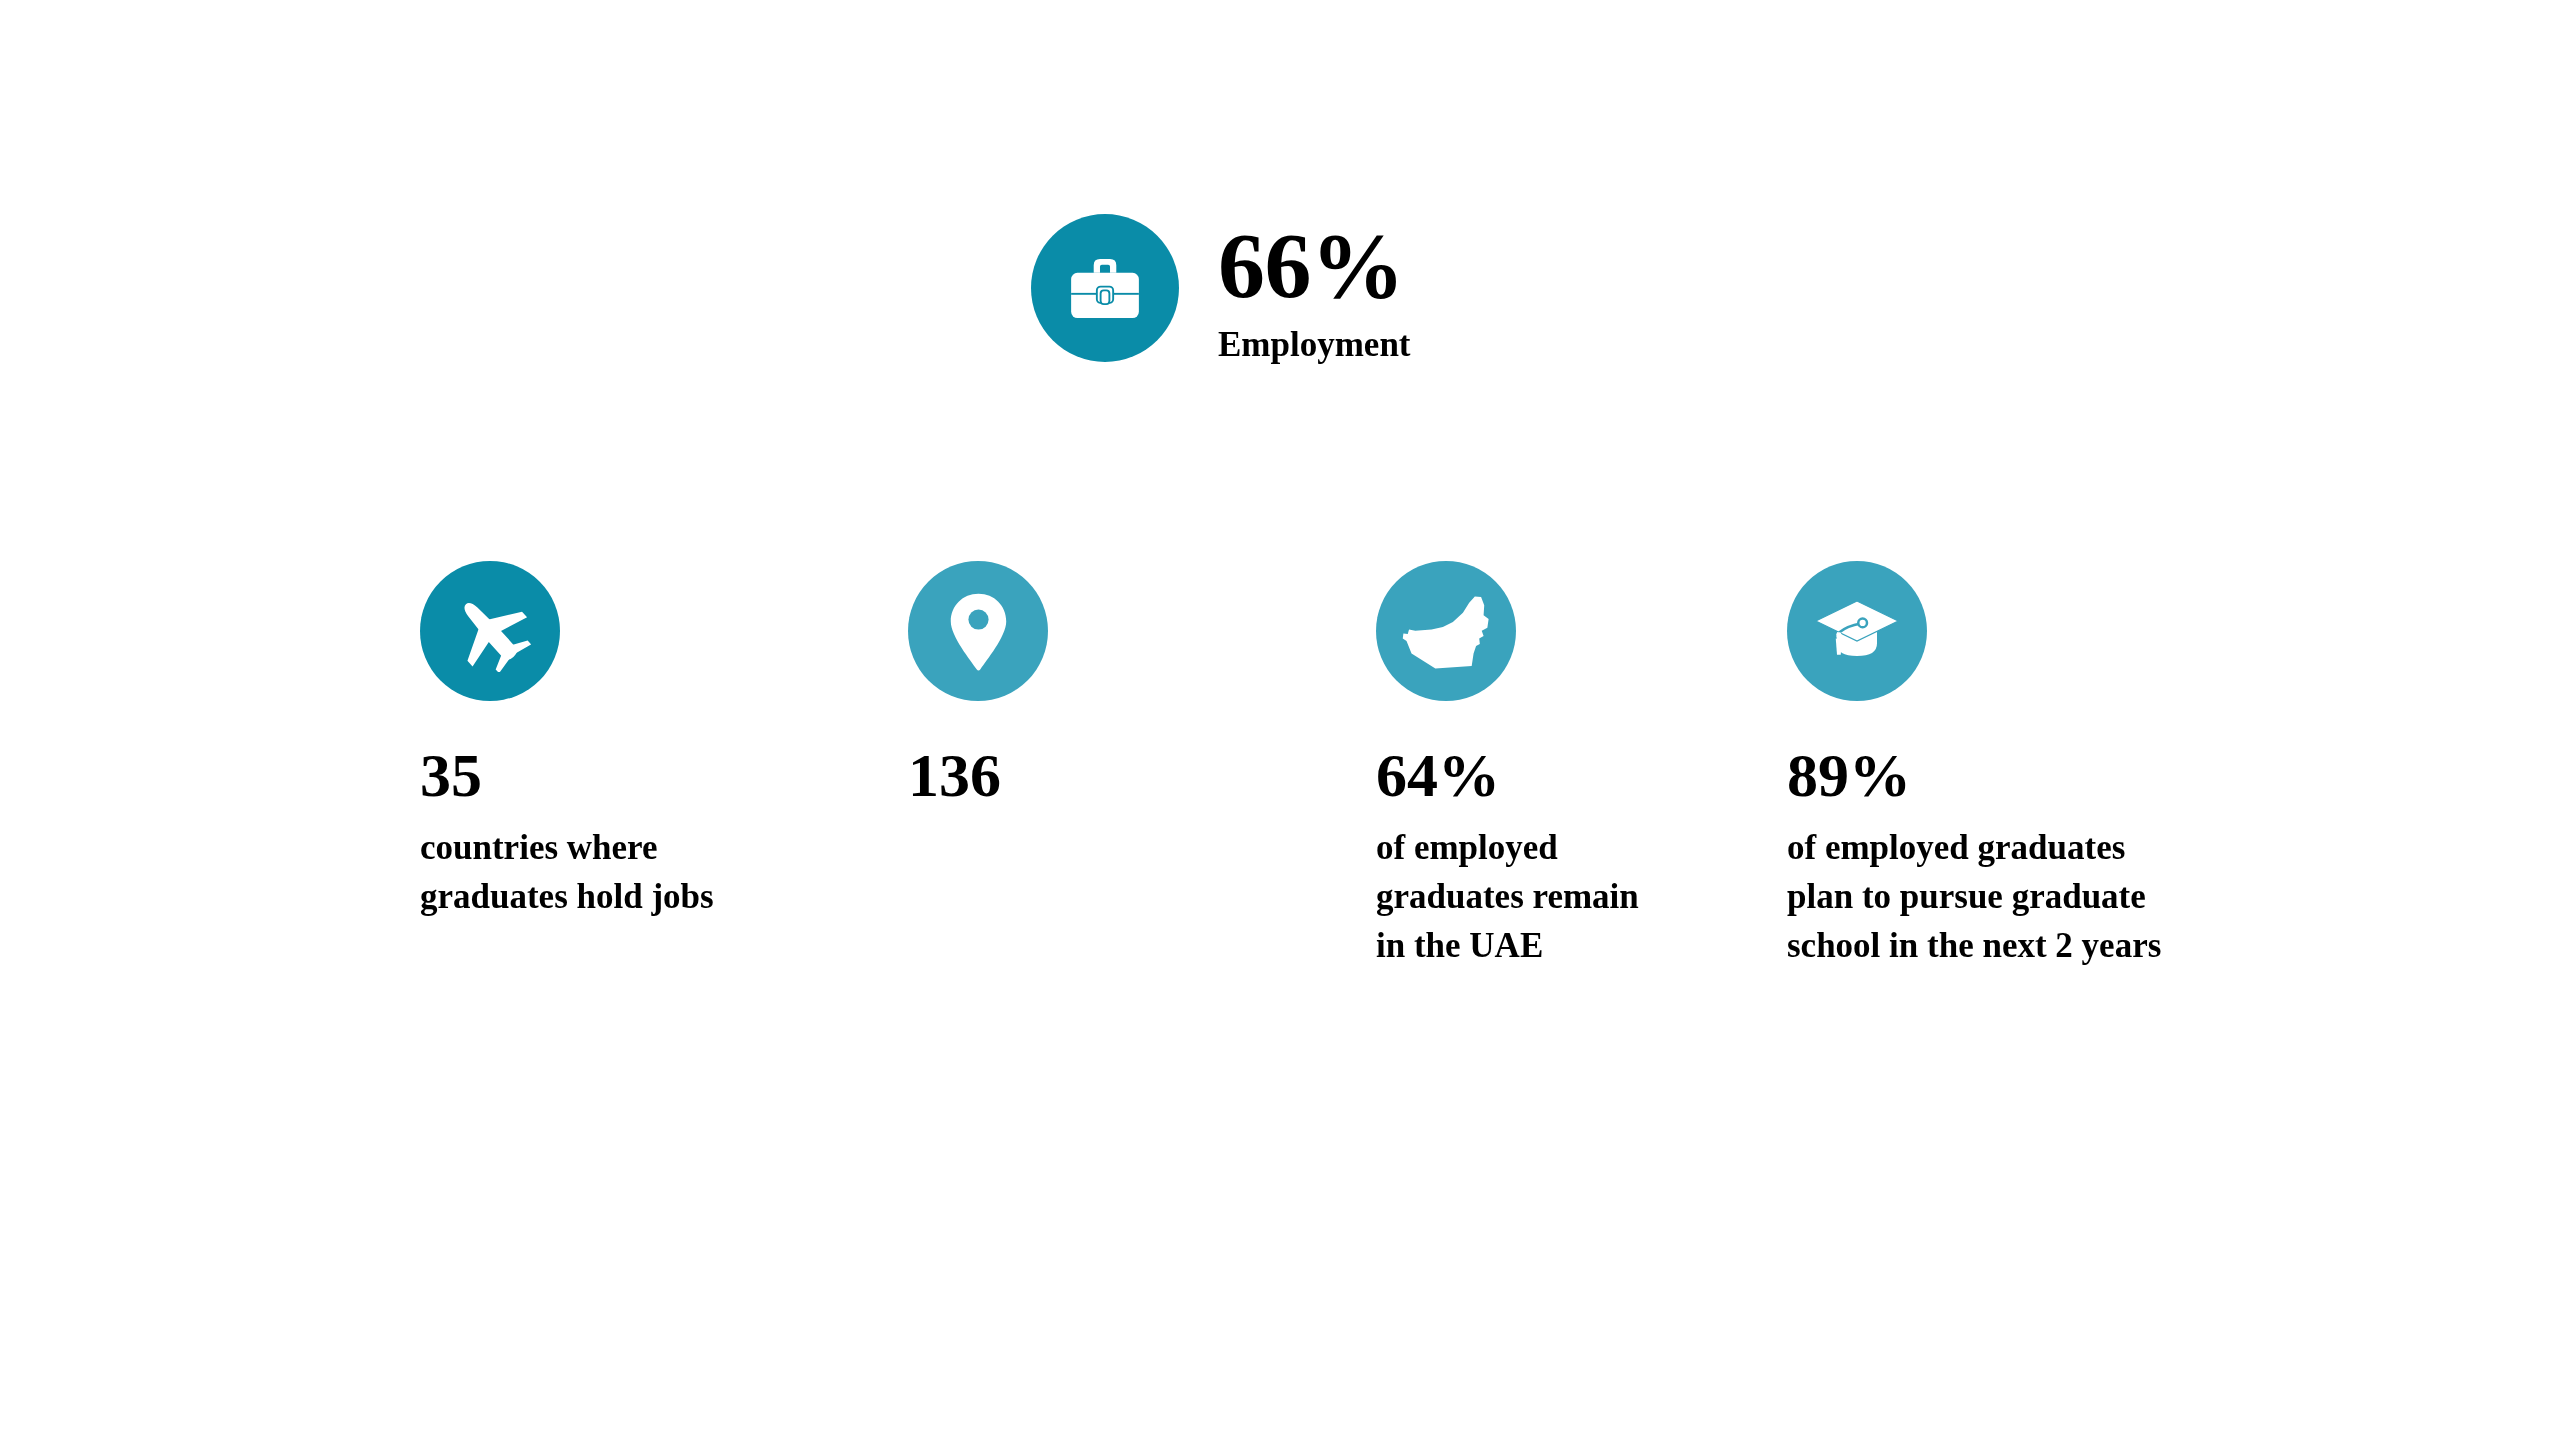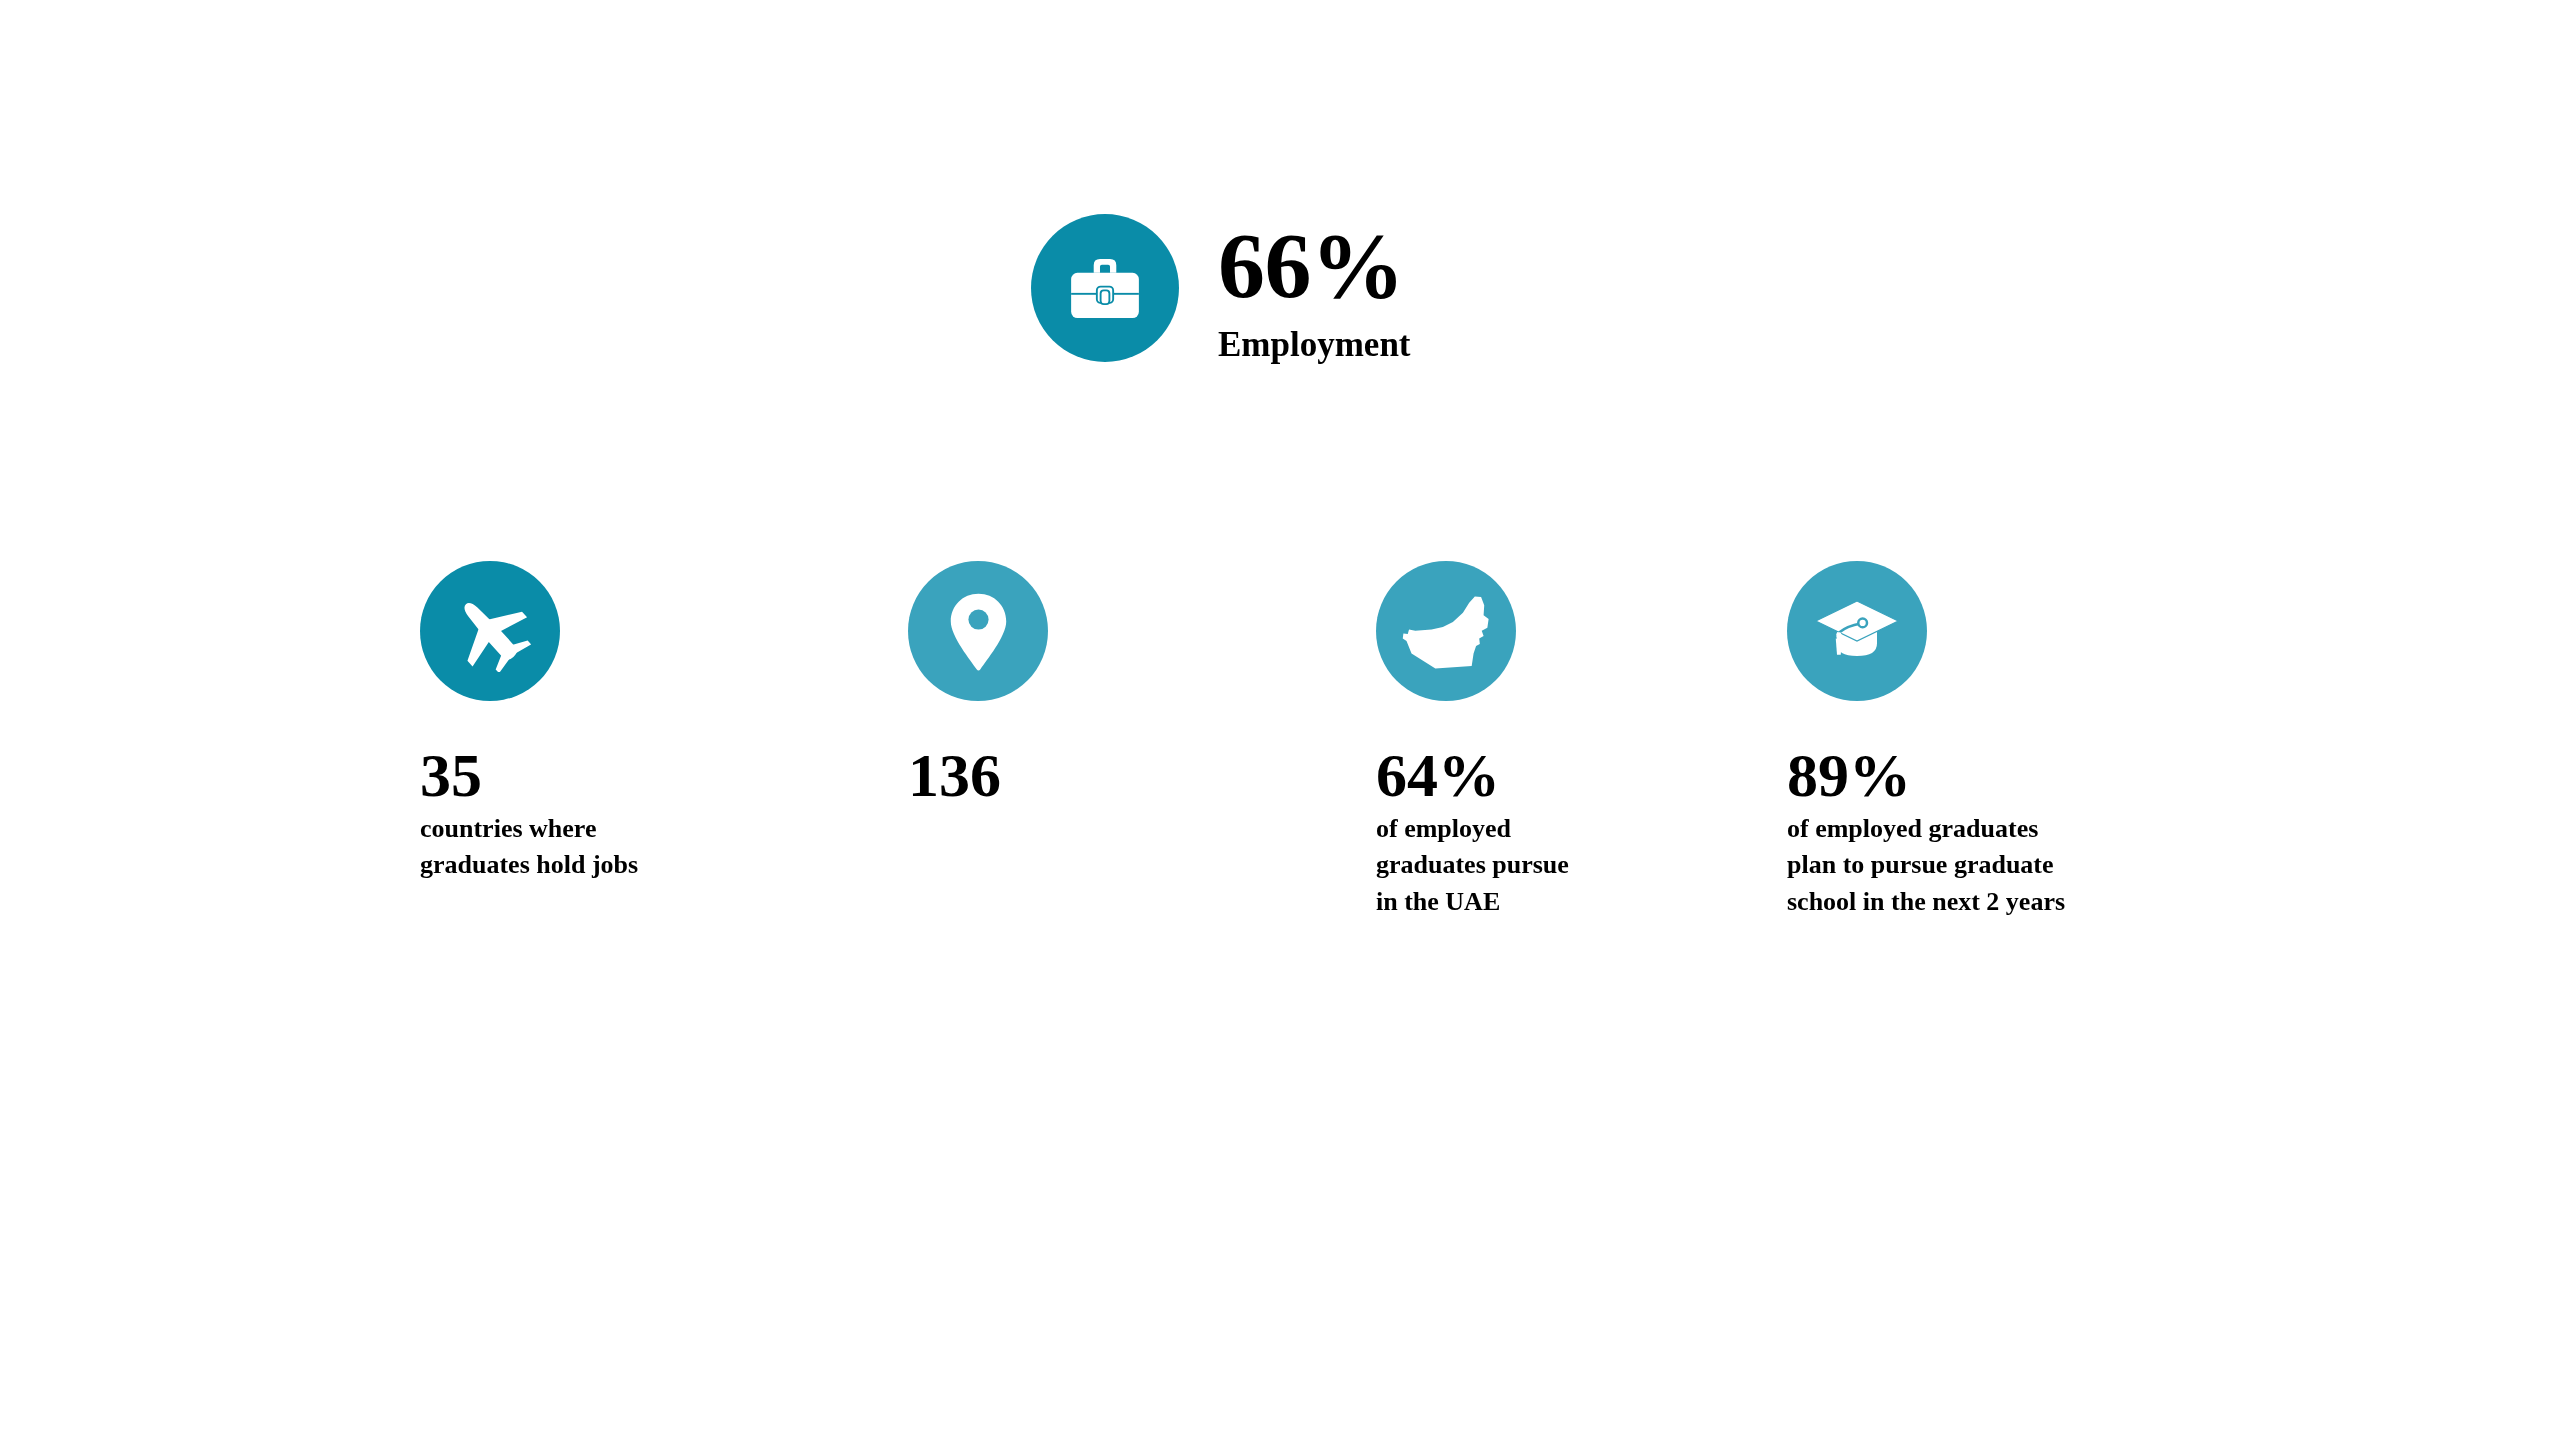--- a/index.html
+++ b/index.html
@@ -86,24 +86,24 @@
   .stat-badge svg { display: block; }
 
   .stat-value {
     font-size: 62px;
     font-weight: 700;
     line-height: 1.0;
     margin-top: 43px;
     white-space: nowrap;
   }
   .stat-caption {
-    font-size: 26px;
+    font-size: 35px;
     font-weight: 700;
     line-height: 1.40;
-    margin-top: 5px;
+    margin-top: 17px;
     white-space: pre-line;
   }
 
   
   .stat-0 { left: 420px; }
   .stat-1 { left: 908px; }
   .stat-2 { left: 1376px; }
   .stat-3 { left: 1787px; }
 </style>
 </head>
@@ -180,21 +180,21 @@
               l-6 3 l-4 12 l-3 20
               l-58 4 l-38 -24
               l-8 -20 l-6 -4 l1 -8 l7 1 l2 -7 l10 2
               l26 -2 l18 -4 l16 -8
               l16 -15 l10 -16 l9 -10 Z"></path>
           </svg>
         </span>
       </div>
       <div class="stat-value">64%</div>
       <div class="stat-caption">of employed
-graduates pursue
+graduates remain
 in the UAE</div>
     </div>
 
     <div class="stat stat-3">
       <div class="stat-badge" style="background:#3aa3bd">
         <span>
           <svg width="88" height="70" viewBox="0 0 140 112" aria-hidden="true">
 
             <path d="M38 40 L38 76 q0 20 32 20 q32 0 32 -20 L102 40 Z" fill="#ffffff"></path>
 

